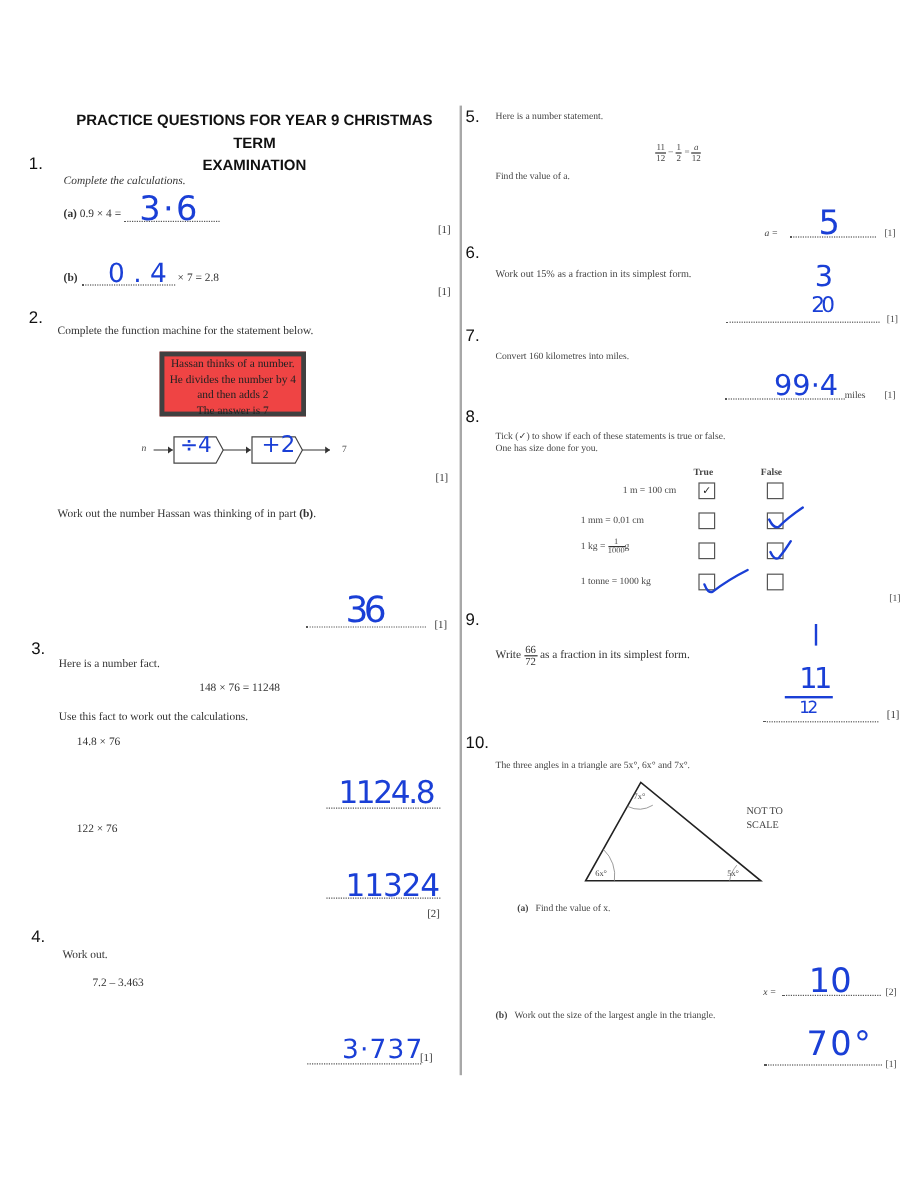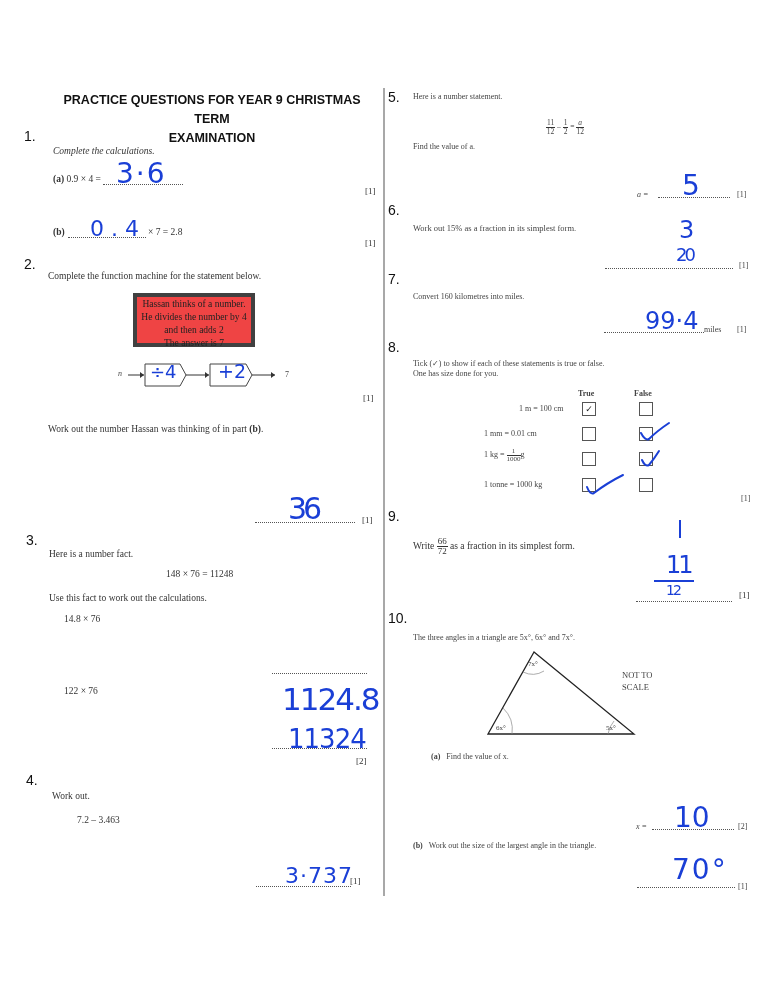--- a/index.html
+++ b/index.html
@@ -82,21 +82,21 @@
   <div class="abs mark" style="left:362px; top:515px;">[1]</div>
 </section>
 
 <section>
   <div class="abs qnum" style="left:26px; top:532px;">3.</div>
   <div class="abs txt" style="left:49px; top:549px;">Here is a number fact.</div>
   <div class="abs txt" style="left:166px; top:569px;">148 × 76 = 11248</div>
   <div class="abs txt" style="left:49px; top:593px;">Use this fact to work out the calculations.</div>
   <div class="abs txt" style="left:64px; top:614px;">14.8 × 76</div>
   <div class="abs dots" style="left:272px; top:673px; width:95px;"></div>
-  <div class="abs hw" style="left:282px; top:684px; font-size:31px; letter-spacing:-2px;">1124.8</div>
+  <div class="abs hw" style="left:282px; top:648px; font-size:26px; letter-spacing:-2px;">1124.8</div>
   <div class="abs txt" style="left:64px; top:686px;">122 × 76</div>
   <div class="abs dots" style="left:272px; top:748px; width:95px;"></div>
   <div class="abs hw" style="left:288px; top:726px; font-size:26px; letter-spacing:-1px;">11324</div>
   <div class="abs mark" style="left:356px; top:756px;">[2]</div>
 </section>
 
 <section>
   <div class="abs qnum" style="left:26px; top:772px;">4.</div>
   <div class="abs txt" style="left:52px; top:791px;">Work out.</div>
   <div class="abs txt" style="left:77px; top:815px;">7.2 – 3.463</div>

